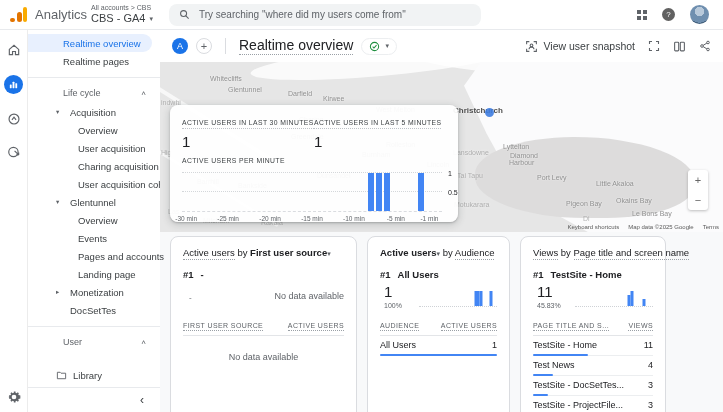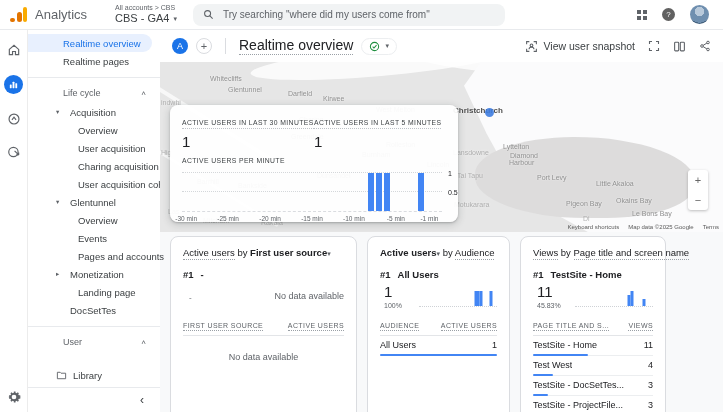--- a/index.html
+++ b/index.html
@@ -6,21 +6,21 @@
   html,body{width:723px;height:412px;overflow:hidden}
   body{font-family:"Liberation Sans",sans-serif;background:#fff;color:#202124;font-size:10px}
   svg{display:block}
   
   .topbar{height:30px;display:flex;align-items:center;border-bottom:1px solid #e8eaed;padding-left:10px}
   .ga-logo{position:relative;width:18px;height:15px;flex:0 0 auto}
   .ga-logo .b1{position:absolute;right:1px;top:0;width:4.5px;height:15px;border-radius:2.5px;background:#f9ab00}
   .ga-logo .b2{position:absolute;left:7px;top:5px;width:4.5px;height:10px;border-radius:2.5px;background:#e37400}
   .ga-logo .b3{position:absolute;left:0;bottom:0;width:4.5px;height:4.5px;border-radius:50%;background:#e37400}
   .brand{font-size:13px;color:#5f6368;margin-left:7px}
-  .prop{margin-left:28px;line-height:1.15;cursor:pointer}
+  .prop{margin-left:4px;line-height:1.15;cursor:pointer}
   .prop-path{font-size:7px;color:#5f6368}
   .prop-name{font-size:11px;color:#3c4043;display:flex;align-items:center;gap:4px}
   .caret{font-size:7px;color:#5f6368}
   .search{margin-left:16px;width:312px;height:22px;background:#f1f3f4;border-radius:8px;display:flex;align-items:center;padding:0 10px;gap:9px;cursor:text}
   .search-ph{font-size:10px;color:#5f6368}
   .top-actions{margin-left:auto;display:flex;align-items:center;gap:15px;padding-right:14px}
   .apps-grid{width:10px;height:10px;display:grid;grid-template-columns:4px 4px;gap:2px;cursor:pointer}
   .apps-grid i{background:#5f6368;width:4px;height:4px}
   .help-ic{width:13px;height:13px;border-radius:50%;background:#616161;color:#fff;font-size:8px;display:flex;align-items:center;justify-content:center;cursor:pointer}
   .avatar{width:19px;height:19px;border-radius:50%;background:radial-gradient(circle at 50% 35%,#b8c9da 0 30%,#6f8faf 31% 70%,#44627f 71%);cursor:pointer}
@@ -213,26 +213,26 @@
         </div>
         <div class="nav-item child">
           <span>Overview</span>
         </div>
         <div class="nav-item child">
           <span>Events</span>
         </div>
         <div class="nav-item child">
           <span>Pages and accounts</span>
         </div>
+        <div class="nav-item child">
+          <span>Landing page</span>
+        </div>
         <div class="nav-item parent">
           <span class="nav-arrow">▸</span>
           <span>Monetization</span>
-        </div>
-        <div class="nav-item child">
-          <span>Landing page</span>
         </div>
         <div class="nav-item mid">
           <span>DocSetTes</span>
         </div>
         <hr class="sb-div">
         <div class="nav-header">
           <span>User</span>
           <span class="chev">˄</span>
         </div>
         <div class="nav-item parent lib-gap">
@@ -461,21 +461,21 @@
           <span class="u-dot">PAGE TITLE AND S...</span>
           <span class="u-dot">VIEWS</span>
         </div>
         <div>
             <div class="t-row">
               <span class="lbl">TestSite - Home</span>
               <span class="val">11</span>
               <div class="t-bar" style="width: 45.83%;"></div>
             </div>
             <div class="t-row">
-              <span class="lbl">Test West</span>
+              <span class="lbl">Test News</span>
               <span class="val">4</span>
               <div class="t-bar" style="width: 16.67%;"></div>
             </div>
             <div class="t-row">
               <span class="lbl">TestSite - DocSetTes...</span>
               <span class="val">3</span>
               <div class="t-bar" style="width: 12.5%;"></div>
             </div>
             <div class="t-row">
               <span class="lbl">TestSite - ProjectFile...</span>

